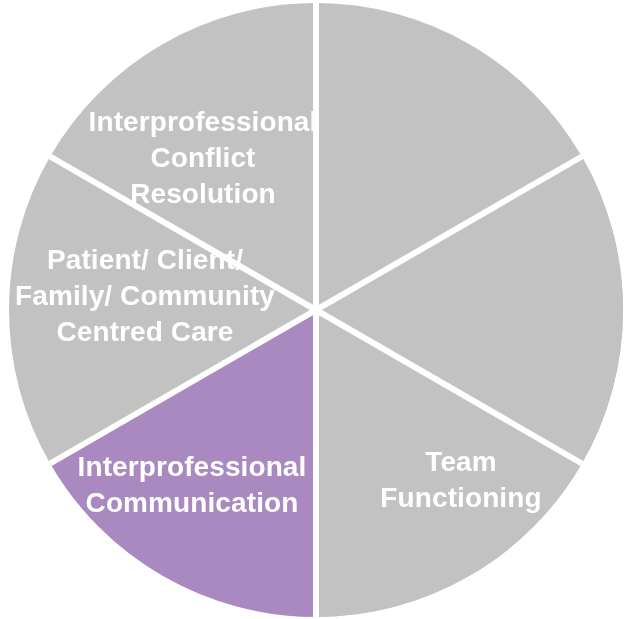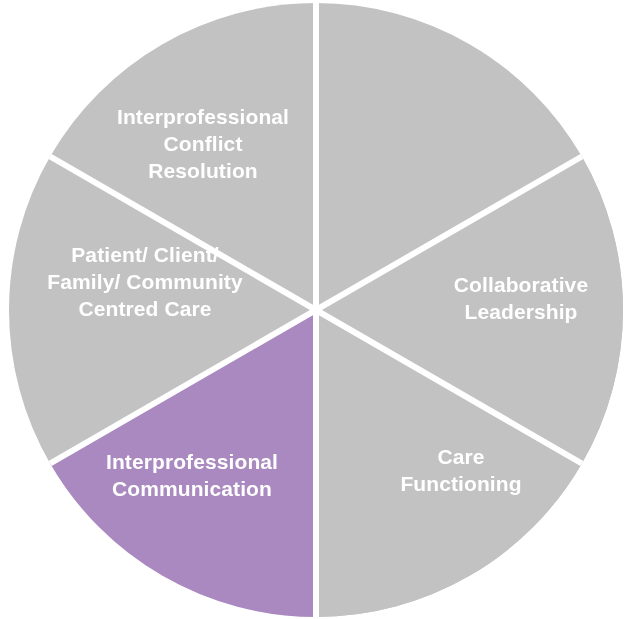--- a/index.html
+++ b/index.html
@@ -25,21 +25,21 @@
     top: 0;
     width: 629px;
     height: 619px;
     display: block;
   }
   .seg-label {
     position: absolute;
     color: #ffffff;
     font-family: "Liberation Sans", sans-serif;
     font-weight: bold;
-    font-size: 21px;
+    font-size: 28px;
     line-height: 1.28;
     text-align: center;
     letter-spacing: 0.1px;
     white-space: pre-line;
     pointer-events: none;
     -webkit-font-smoothing: antialiased;
   }
   
   #label-role-clarification {
     left: 333px;
@@ -93,24 +93,22 @@
     <path d="M 316 310 L 50.13 156.5 A 307 307 0 0 1 316 3 Z" fill="#C2C2C2" stroke="none"></path>
 
     <g stroke="#FFFFFF" stroke-width="6" stroke-linecap="butt" fill="none">
       <line x1="316" y1="3" x2="316" y2="617"></line>
       <line x1="50.13" y1="156.5" x2="581.87" y2="463.5"></line>
       <line x1="581.87" y1="156.5" x2="50.13" y2="463.5"></line>
     </g>
   </svg>
 
 
-  <div class="seg-label" id="label-collaborative-leadership" style="color: rgb(255, 255, 255);">Collaborative
-Leadership</div>
 
-  <div class="seg-label" id="label-team-functioning" style="color: rgb(255, 255, 255);">Care
+  <div class="seg-label" id="label-team-functioning" style="color: rgb(255, 255, 255);">Team
 Functioning</div>
 
   <div class="seg-label" id="label-interprofessional-communication" style="color: rgb(255, 255, 255);">Interprofessional
 Communication</div>
 
   <div class="seg-label" id="label-patient-centred-care" style="color: rgb(255, 255, 255);">Patient/ Client/
 Family/ Community
 Centred Care</div>
 
   <div class="seg-label" id="label-interprofessional-conflict-resolution" style="color: rgb(255, 255, 255);">Interprofessional

